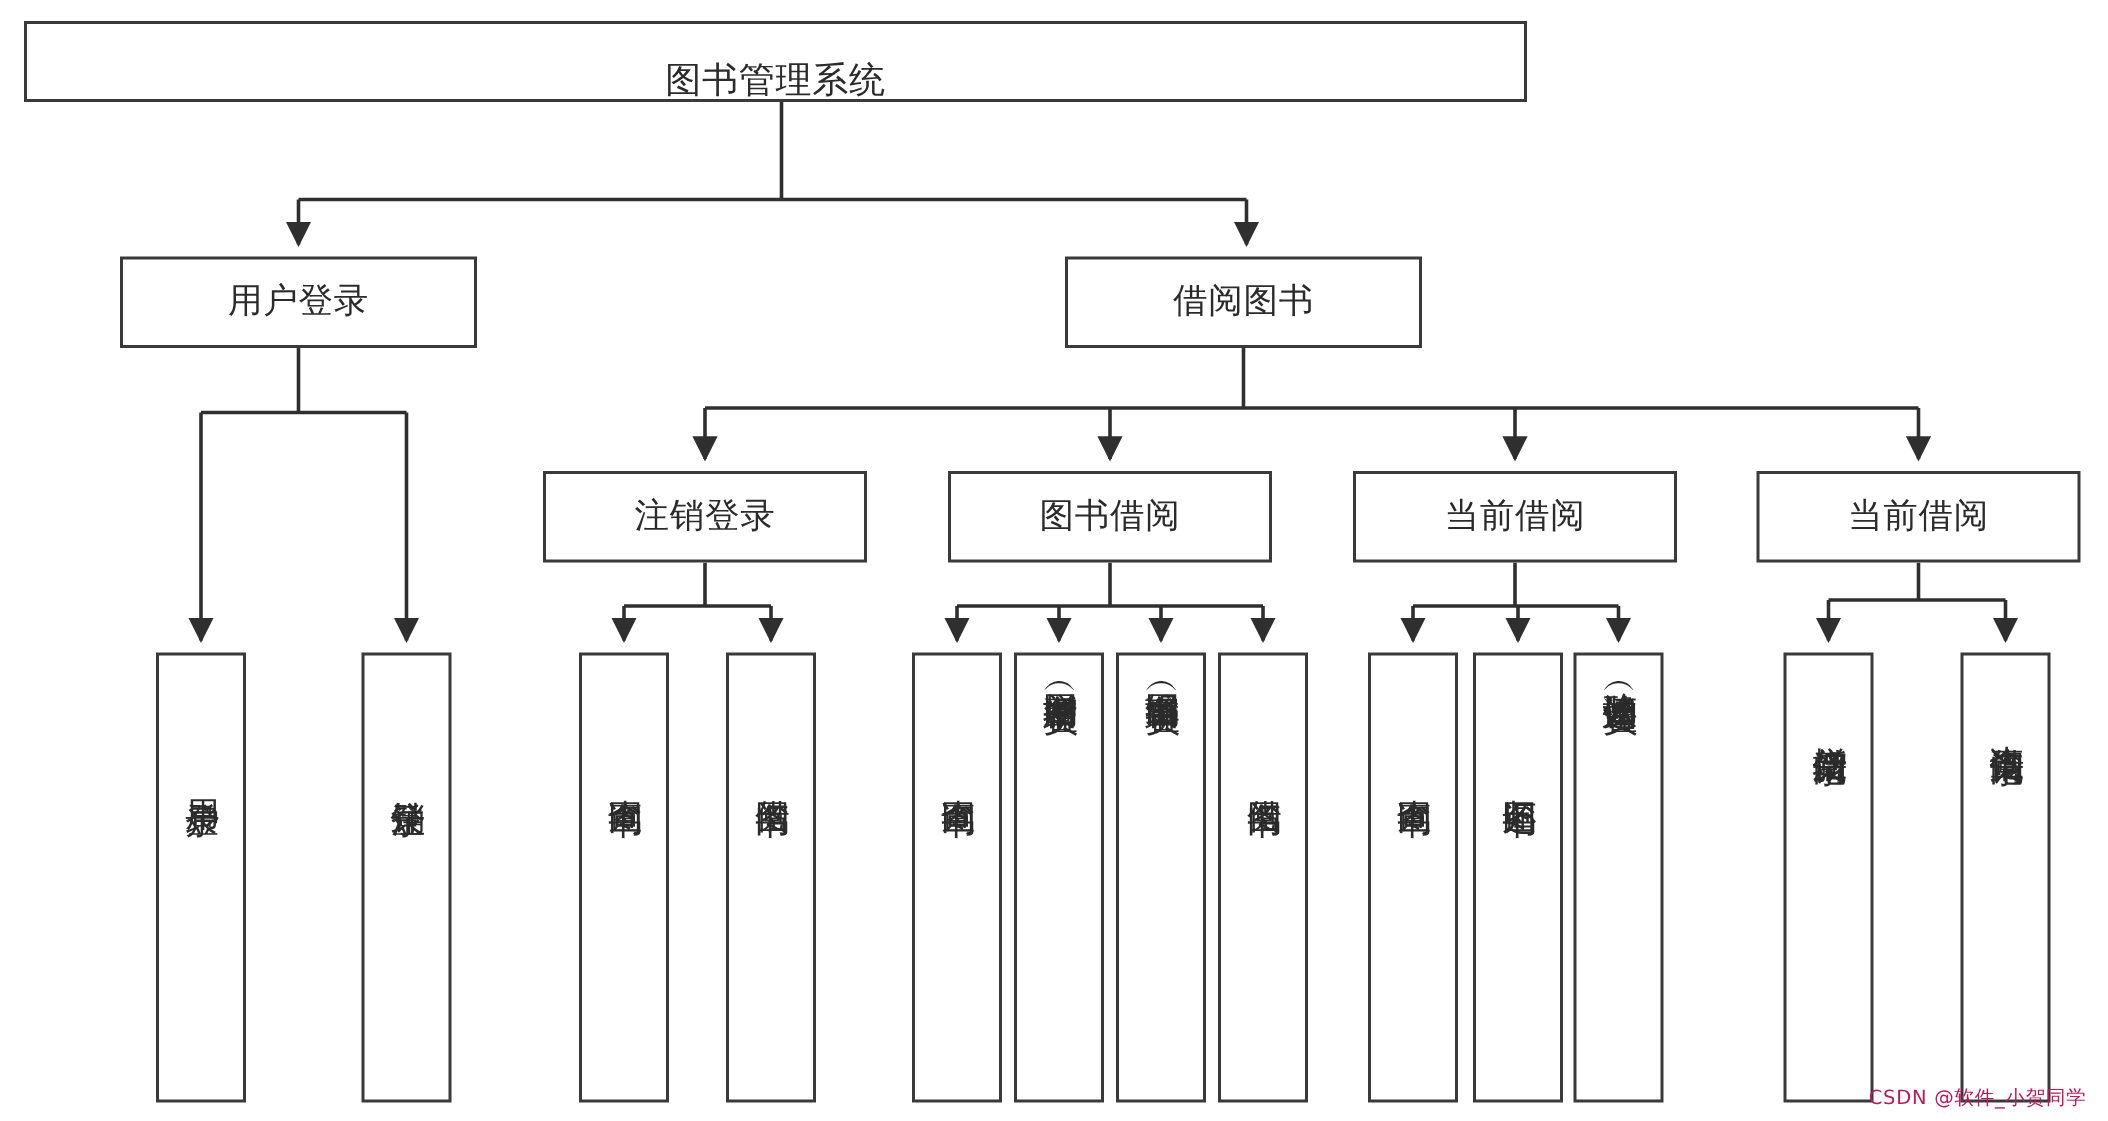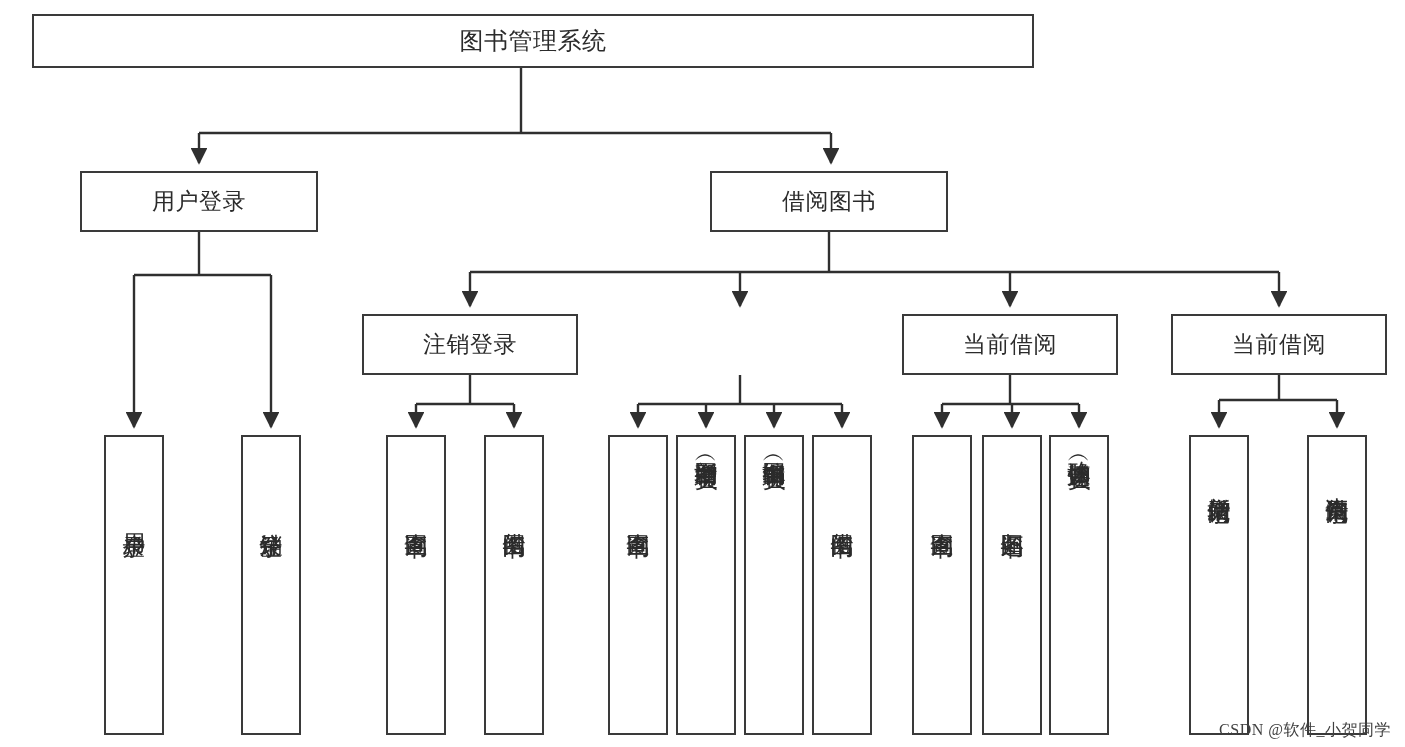--- a/index.html
+++ b/index.html
@@ -56,25 +56,24 @@
     font-size: 23px;
     line-height: 1.18;
     letter-spacing: 1px;
     white-space: nowrap;
     display: block;
   }
   .watermark {
     position: absolute;
     right: 14px;
     bottom: 6px;
-    font-size: 16px;
-    color: #404040;
+    font-size: 13px;
+    color: #be185d;
     white-space: nowrap;
     letter-spacing: 0.5px;
-    font-family: Liberation Serif, serif;
   }
 </style>
 </head>
 <body>
 
 <div id="canvas">
 
   <svg id="wires" viewBox="0 0 1405 747" xmlns="http://www.w3.org/2000/svg">
     <defs>
       <marker id="arrow" viewBox="0 0 10 10" refX="9" refY="5" markerWidth="7" markerHeight="7" orient="auto-start-reverse">
@@ -118,33 +117,36 @@
       <path d="M 1012 404 L 1012 427" marker-end="url(#arrow)"></path>
       <path d="M 1079 404 L 1079 427" marker-end="url(#arrow)"></path>
 
       <path d="M 1279 375 L 1279 400"></path>
       <path d="M 1219 400 L 1337 400"></path>
       <path d="M 1219 400 L 1219 427" marker-end="url(#arrow)"></path>
       <path d="M 1337 400 L 1337 427" marker-end="url(#arrow)"></path>
     </g>
   </svg>
 
-  <div class="node root" style="left:32px; top:14px; width:1002px; height:54px;">
+  <div class="node root" style="left:16px; top:14px; width:1002px; height:54px;align-items:flex-end;">
     <span class="label-h">图书管理系统</span>
   </div>
 
   <div class="node level2" style="left:80px; top:171px; width:238px; height:61px;">
     <span class="label-h">用户登录</span>
   </div>
   <div class="node level2" style="left:710px; top:171px; width:238px; height:61px;">
     <span class="label-h">借阅图书</span>
   </div>
 
   <div class="node level3" style="left:362px; top:314px; width:216px; height:61px;">
     <span class="label-h">注销登录</span>
+  </div>
+  <div class="node level3" style="left:632px; top:314px; width:216px; height:61px;">
+    <span class="label-h">图书借阅</span>
   </div>
   <div class="node level3" style="left:902px; top:314px; width:216px; height:61px;">
     <span class="label-h">当前借阅</span>
   </div>
   <div class="node level3" style="left:1171px; top:314px; width:216px; height:61px;">
     <span class="label-h">当前借阅</span>
   </div>
 
   <div class="node leaf" style="left:104px; top:435px; width:60px; height:300px;">
     <span class="label-v" style="margin-top:78px;">用户登录</span>

